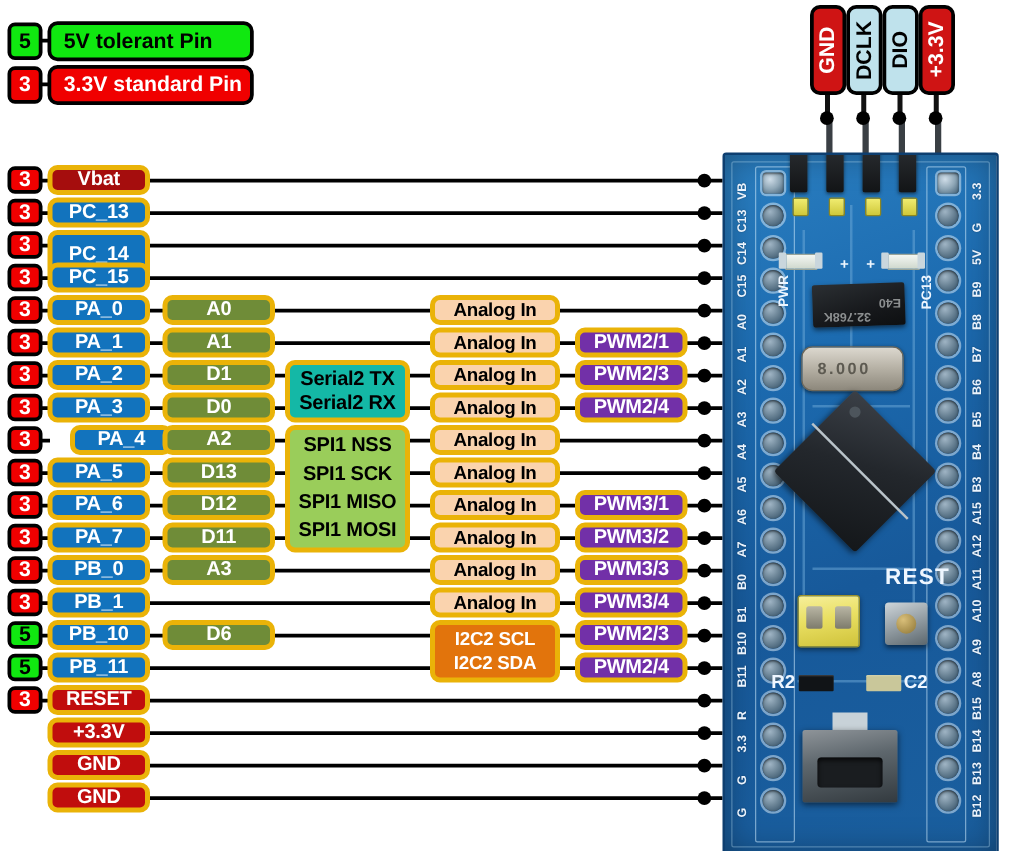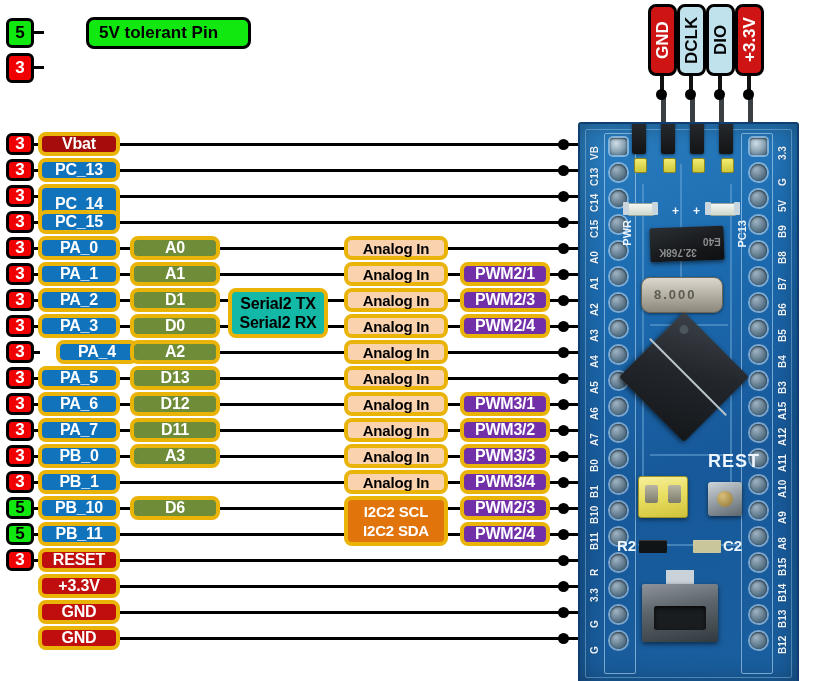--- a/index.html
+++ b/index.html
@@ -38,21 +38,21 @@
 
   
   .wire{position:absolute;height:3px;background:#000;z-index:2;}
   .dot{position:absolute;width:11px;height:11px;border-radius:50%;
        background:#000;z-index:4;}
   .vwire{position:absolute;width:4px;background:#111;z-index:2;}
 
   
   .legend-box{position:absolute;box-sizing:border-box;border:3px solid #000;
        border-radius:8px;display:flex;align-items:center;padding-left:10px;
-       font-weight:bold;font-size:17px;z-index:6;margin-left:48px;}
+       font-weight:bold;font-size:17px;z-index:6;}
   .legend-box.g{background:#10e810;color:#000;}
   .legend-box.r{background:#f00000;color:#fff;}
   .legend-link{position:absolute;height:3px;background:#000;z-index:5;}
 
   
   .hdr{position:absolute;box-sizing:border-box;border:3px solid #000;
        border-radius:8px;display:flex;align-items:center;justify-content:center;
        font-weight:bold;font-size:17px;z-index:7;
        writing-mode:vertical-rl;transform:rotate(180deg);}
   .hdr.red{background:#cf1414;color:#fff;}
@@ -144,20 +144,21 @@
 <body>
 
 <div id="stage">
 
   <div class="tag v3" style="left:6px;top:18px;width:28px;height:30px;background:#10e810;color:#000;">5</div>
   <div class="legend-link" style="left:32px;top:31px;width:12px;"></div>
   <div class="legend-box g" style="left:38px;top:17px;width:165px;height:32px;">5V tolerant Pin</div>
 
   <div class="tag v3" style="left:6px;top:53px;width:28px;height:30px;">3</div>
   <div class="legend-link" style="left:32px;top:66px;width:12px;"></div>
+  <div class="legend-box r" style="left:38px;top:52px;width:165px;height:32px;">3.3V standard Pin</div>
 
   <div class="hdr red" style="left:648px;top:4px;width:29px;height:72px;">GND</div>
   <div class="hdr cyan" style="left:677px;top:4px;width:29px;height:72px;">DCLK</div>
   <div class="hdr cyan" style="left:706px;top:4px;width:29px;height:72px;">DIO</div>
   <div class="hdr red" style="left:735px;top:4px;width:29px;height:72px;">+3.3V</div>
 
   <div class="vwire" style="left:660px;top:74px;height:24px;"></div>
   <div class="vwire" style="left:689px;top:74px;height:24px;"></div>
   <div class="vwire" style="left:718px;top:74px;height:24px;"></div>
   <div class="vwire" style="left:747px;top:74px;height:24px;"></div>
@@ -435,20 +436,26 @@
       <div class="wire" style="left:120px;top:637px;width:458px;"></div>
       <div class="dot" style="left:558px;top:633px;"></div>
       <div class="box pin red" style="left:38px;top:626px;width:82px;height:24px;">GND</div>
     </div>
 
   <div class="box serial stack" id="serial2-box" style="left: 228px; top: 288px; width: 100px; height: 50px;">
       <span>Serial2 TX</span>
       <span>Serial2 RX</span>
     </div>
 
+  <div class="box spi stack" id="spi1-box" style="left: 228px; top: 340px; width: 100px; height: 102px;">
+      <span>SPI1 NSS</span>
+      <span>SPI1 SCK</span>
+      <span>SPI1 MISO</span>
+      <span>SPI1 MOSI</span>
+    </div>
 
 
   <div class="box i2c stack" id="i2c2-box" style="left: 344px; top: 496px; width: 104px; height: 50px;">
       <span>I2C2 SCL</span>
       <span>I2C2 SDA</span>
     </div>
 
 
 </div>
 

